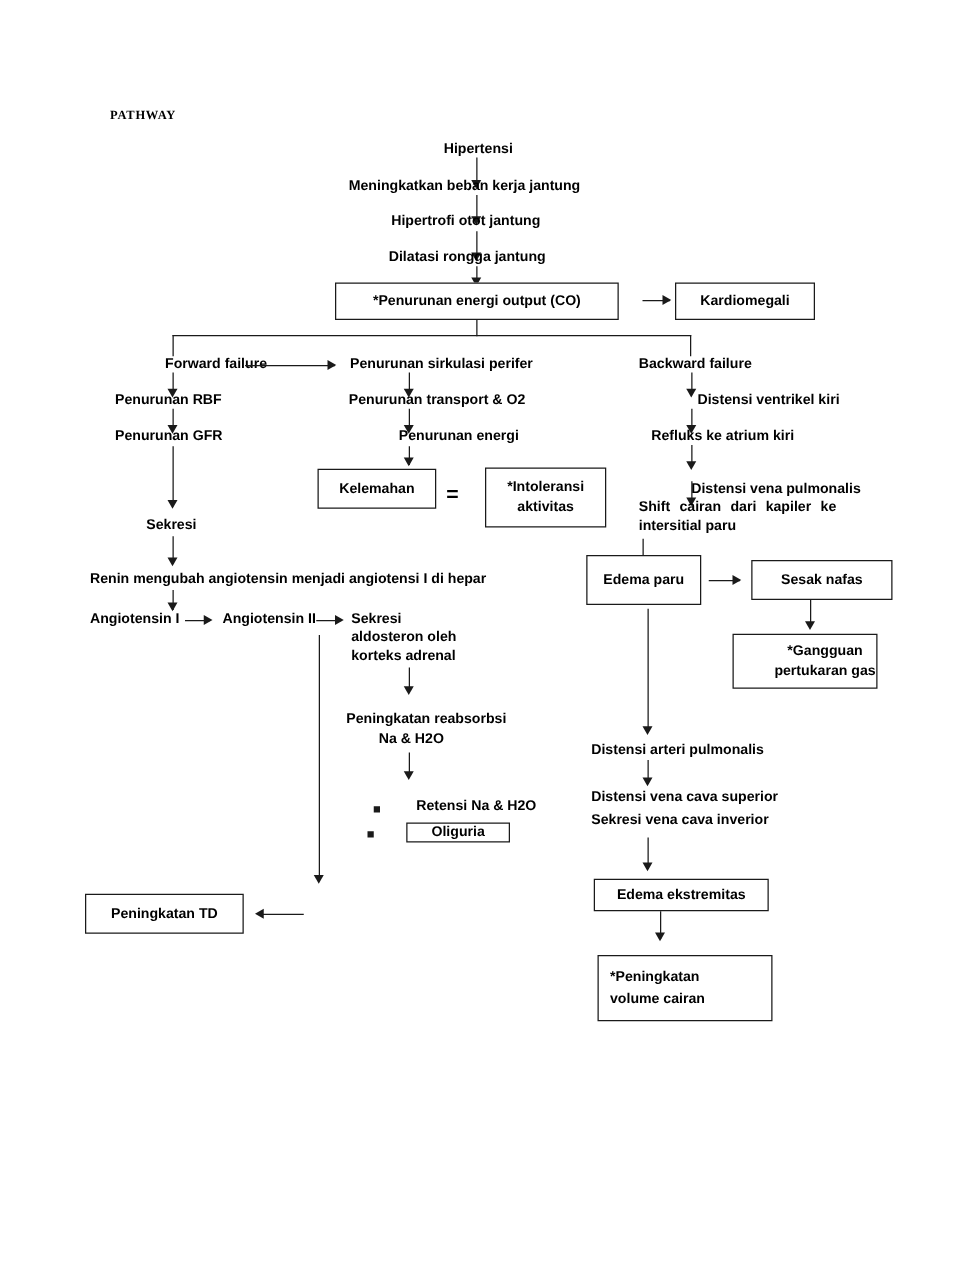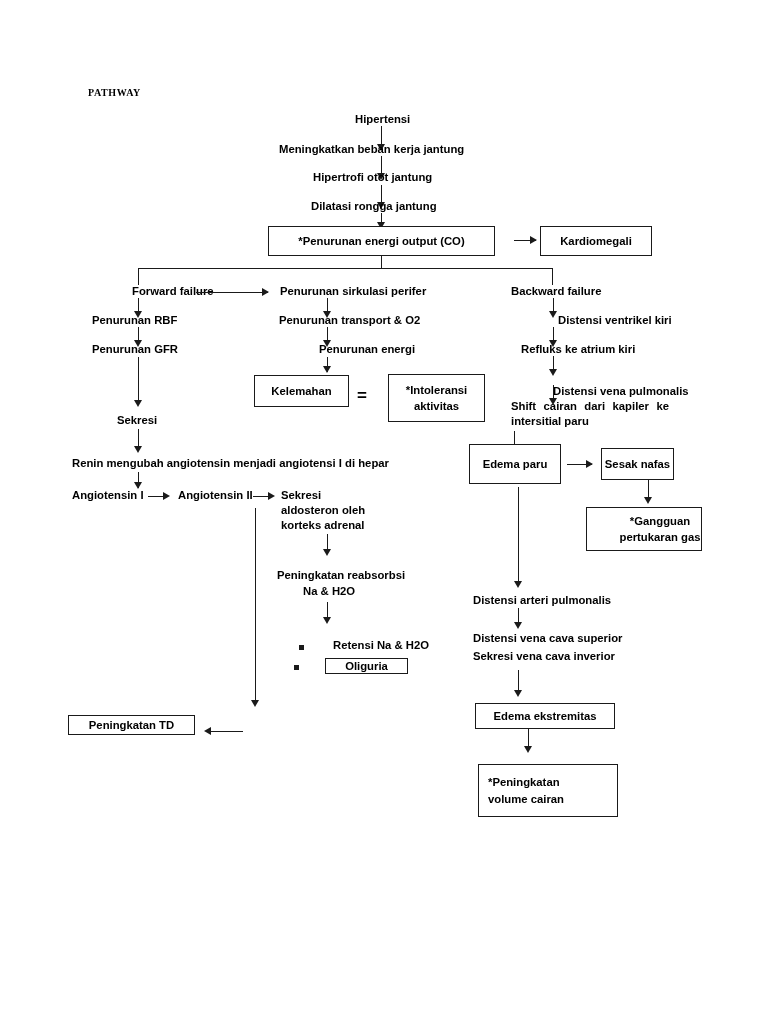--- a/index.html
+++ b/index.html
@@ -196,21 +196,21 @@
 
   <div class="bullet-sq" style="left:299px; top:645px;"></div>
   <div class="node-text" style="left:313px; top:638px;padding-left:20px;">Retensi Na &amp; H2O</div>
 
   <div class="bullet-sq" style="left:294px; top:665px;"></div>
   <div class="node-box" style="left:325px; top:658px; width:83px; height:16px;">Oliguria</div>
 
 
   <div class="hline" style="left:208px; top:731px; width:35px;"></div>
   <div class="arrow-left" style="left:204px; top:727px;"></div>
-  <div class="node-box" style="left:68px; top:715px; width:127px; height:20px;">Peningkatan TD</div>
+  <div class="node-box" style="left:68px; top:715px; width:127px; height:32px;">Peningkatan TD</div>
 
   <div class="node-text" style="left:280px; top:284px;">Penurunan sirkulasi perifer</div>
   <div class="vline" style="left:327px; top:298px; height:17px;"></div>
   <div class="arrow-down" style="left:323px; top:311px;"></div>
 
   <div class="node-text" style="left:279px; top:313px;">Penurunan transport &amp; O2</div>
   <div class="vline" style="left:327px; top:327px; height:17px;"></div>
   <div class="arrow-down" style="left:323px; top:340px;"></div>
 
   <div class="node-text" style="left:287px; top:342px;padding-left:32px;">Penurunan energi</div>
@@ -244,21 +244,21 @@
 
   <div class="node-text justify" style="left:511px; top:399px; width:158px;">Shift cairan dari kapiler ke intersitial paru</div>
 
   <div class="vline" style="left:514px; top:431px; height:14px;"></div>
 
   <div class="node-box" style="left:469px; top:444px; width:92px; height:40px;">Edema paru</div>
 
   <div class="hline" style="left:567px; top:464px; width:25px;"></div>
   <div class="arrow-right" style="left:586px; top:460px;"></div>
 
-  <div class="node-box" style="left:601px; top:448px; width:73px; height:32px;">Sesak nafas</div>
+  <div class="node-box" style="left:601px; top:448px; width:113px; height:32px;">Sesak nafas</div>
 
   <div class="vline" style="left:648px; top:480px; height:20px;"></div>
   <div class="arrow-down" style="left:644px; top:497px;"></div>
 
   <div class="node-box" style="left:586px; top:507px; width:116px; height:44px; line-height:16px;padding-left:32px;">
       <span style="white-space:pre-line;">*Gangguan
 pertukaran gas</span>
     </div>
 
   <div class="vline" style="left:518px; top:487px; height:98px;"></div>

